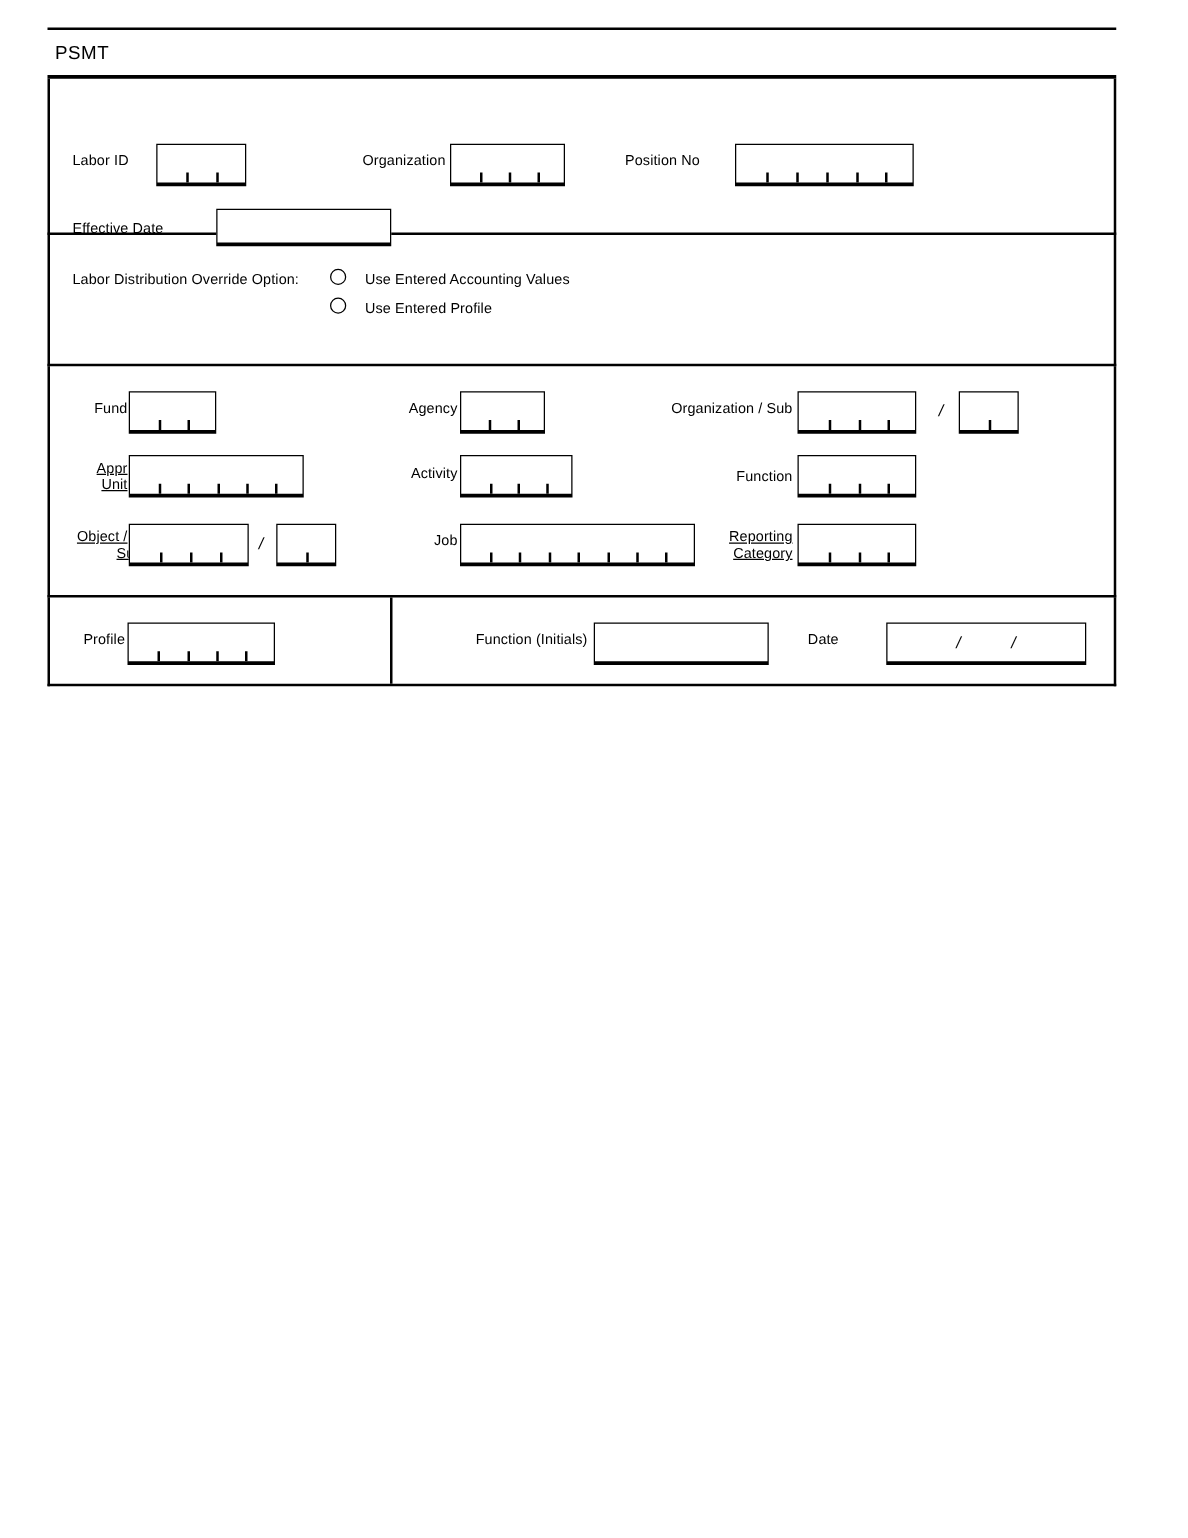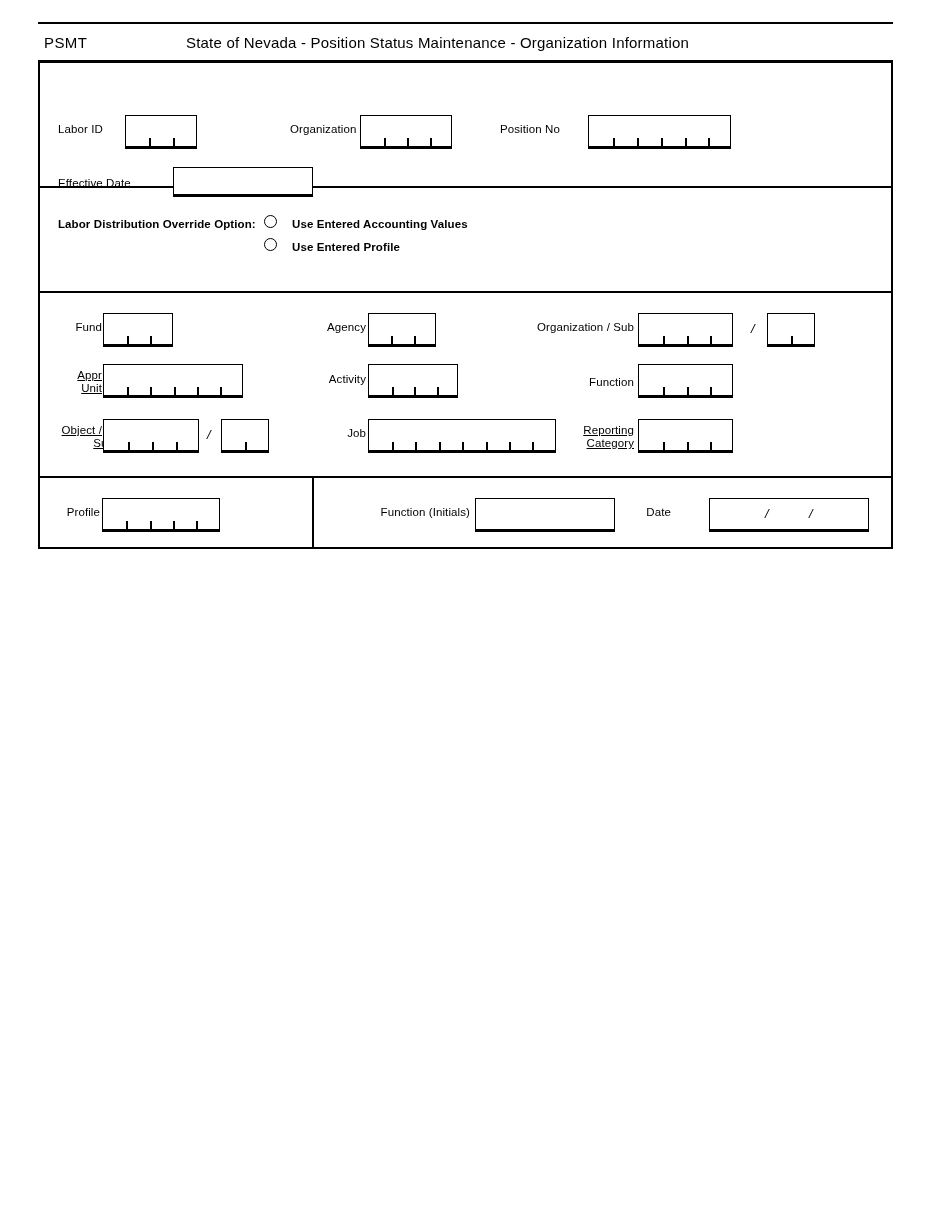--- a/index.html
+++ b/index.html
@@ -52,21 +52,21 @@
 
   
   .band {
     border-left: 2px solid #000;
     border-right: 2px solid #000;
     border-bottom: 2px solid #000;
     position: relative;
     box-sizing: border-box;
   }
   .band-ident   { height: 125px; }
-  .band-option  { height: 105px; font-weight: bold; }
+  .band-option  { height: 105px; }
   .band-acct    { height: 185px; padding-left: 32px; }
   .band-footer  { height: 71px; }
 
   .band-footer .footer-split {
     position: absolute;
     left: 272px;
     top: 0;
     bottom: 0;
     width: 0;
     border-left: 2px solid #000;
@@ -121,21 +121,20 @@
     background: #fff;
   }
 </style>
 </head>
 <body>
 
 <div class="form-sheet">
 
   <div class="title-bar">
     <span class="title-code">PSMT</span>
-    <span class="title-main">State of Nevada  -  Position Status Maintenance - Organization Information</span>
   </div>
 
   <div class="band band-ident">
 
     <span class="lbl" style="left:18px; top:60px;">Labor ID</span>
     <div class="fbox" style="left:85px; top:52px; width:72px; height:34px;">
       <span class="tick" style="left:23px;"></span>
       <span class="tick" style="left:47px;"></span>
     </div>
 

